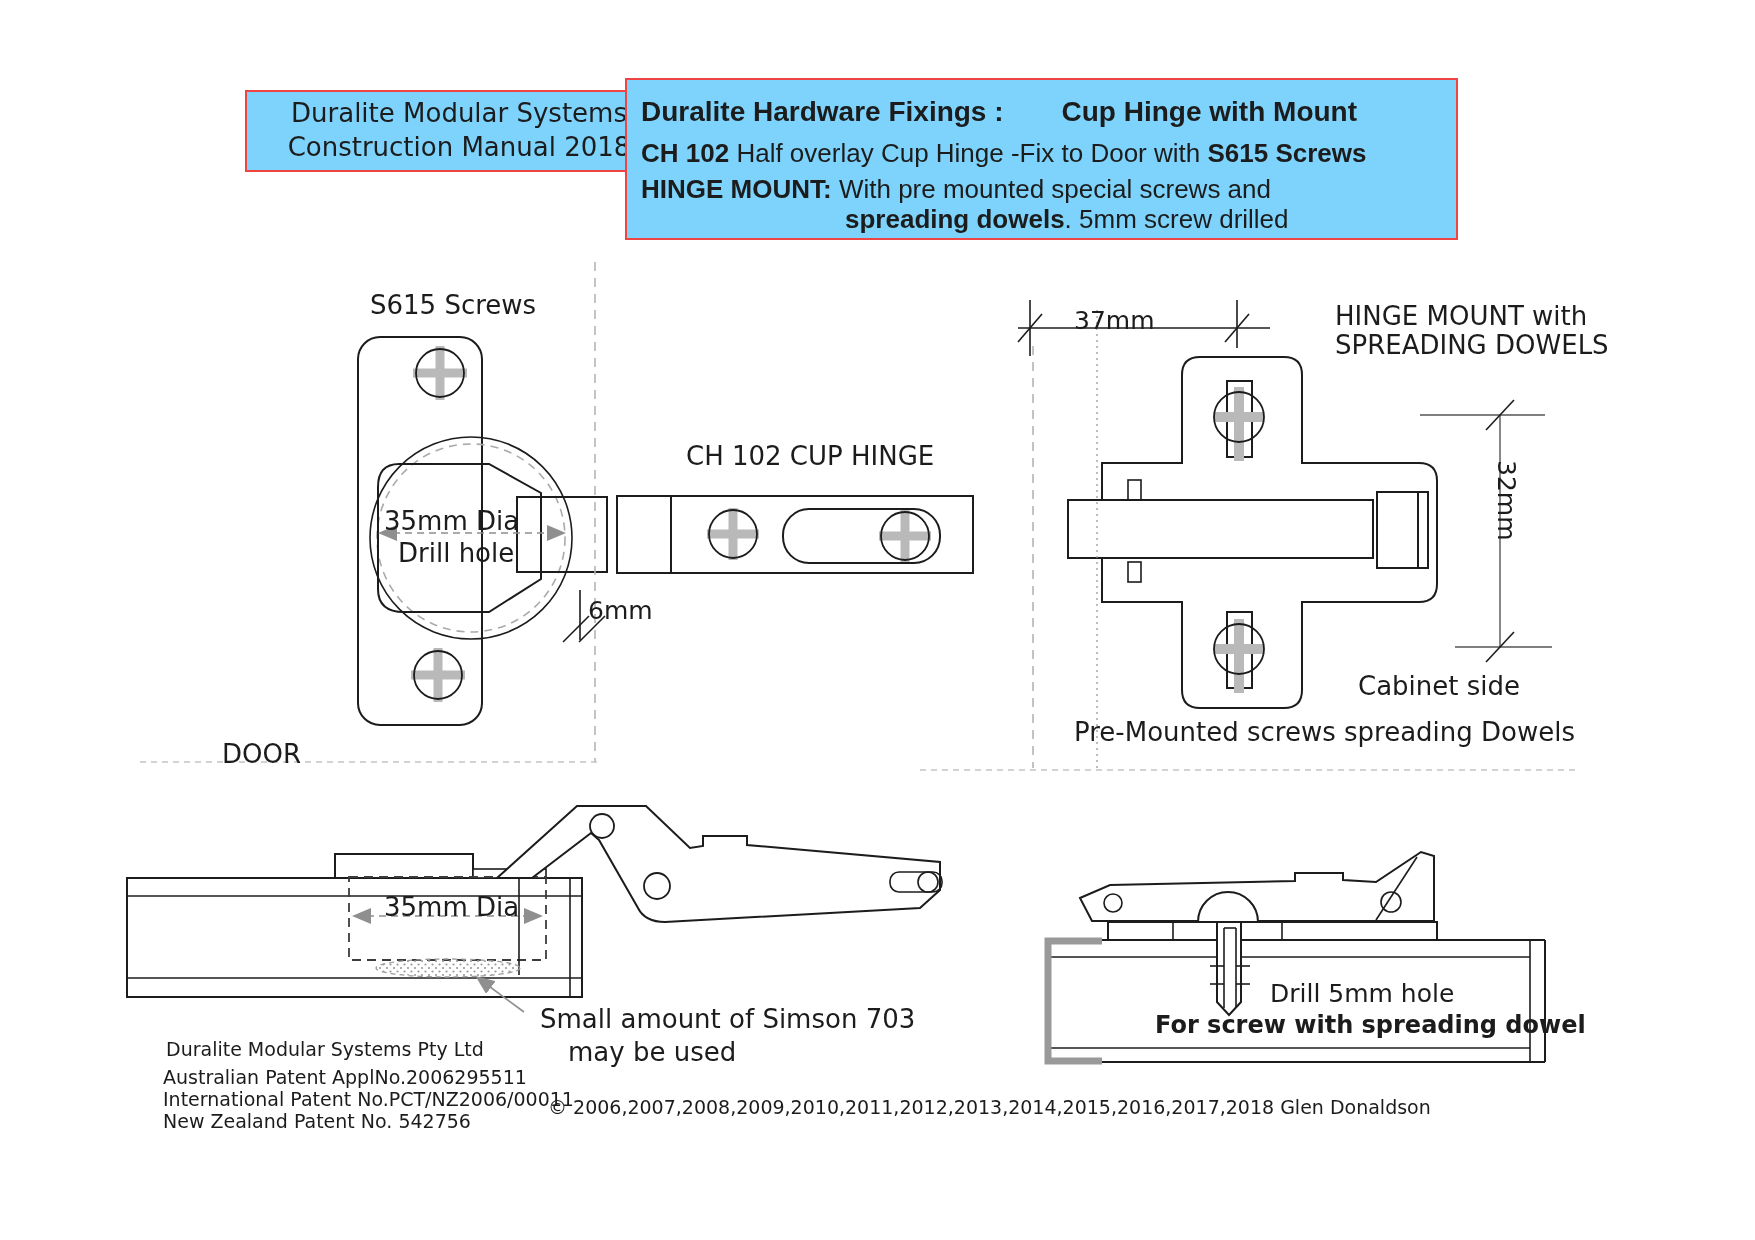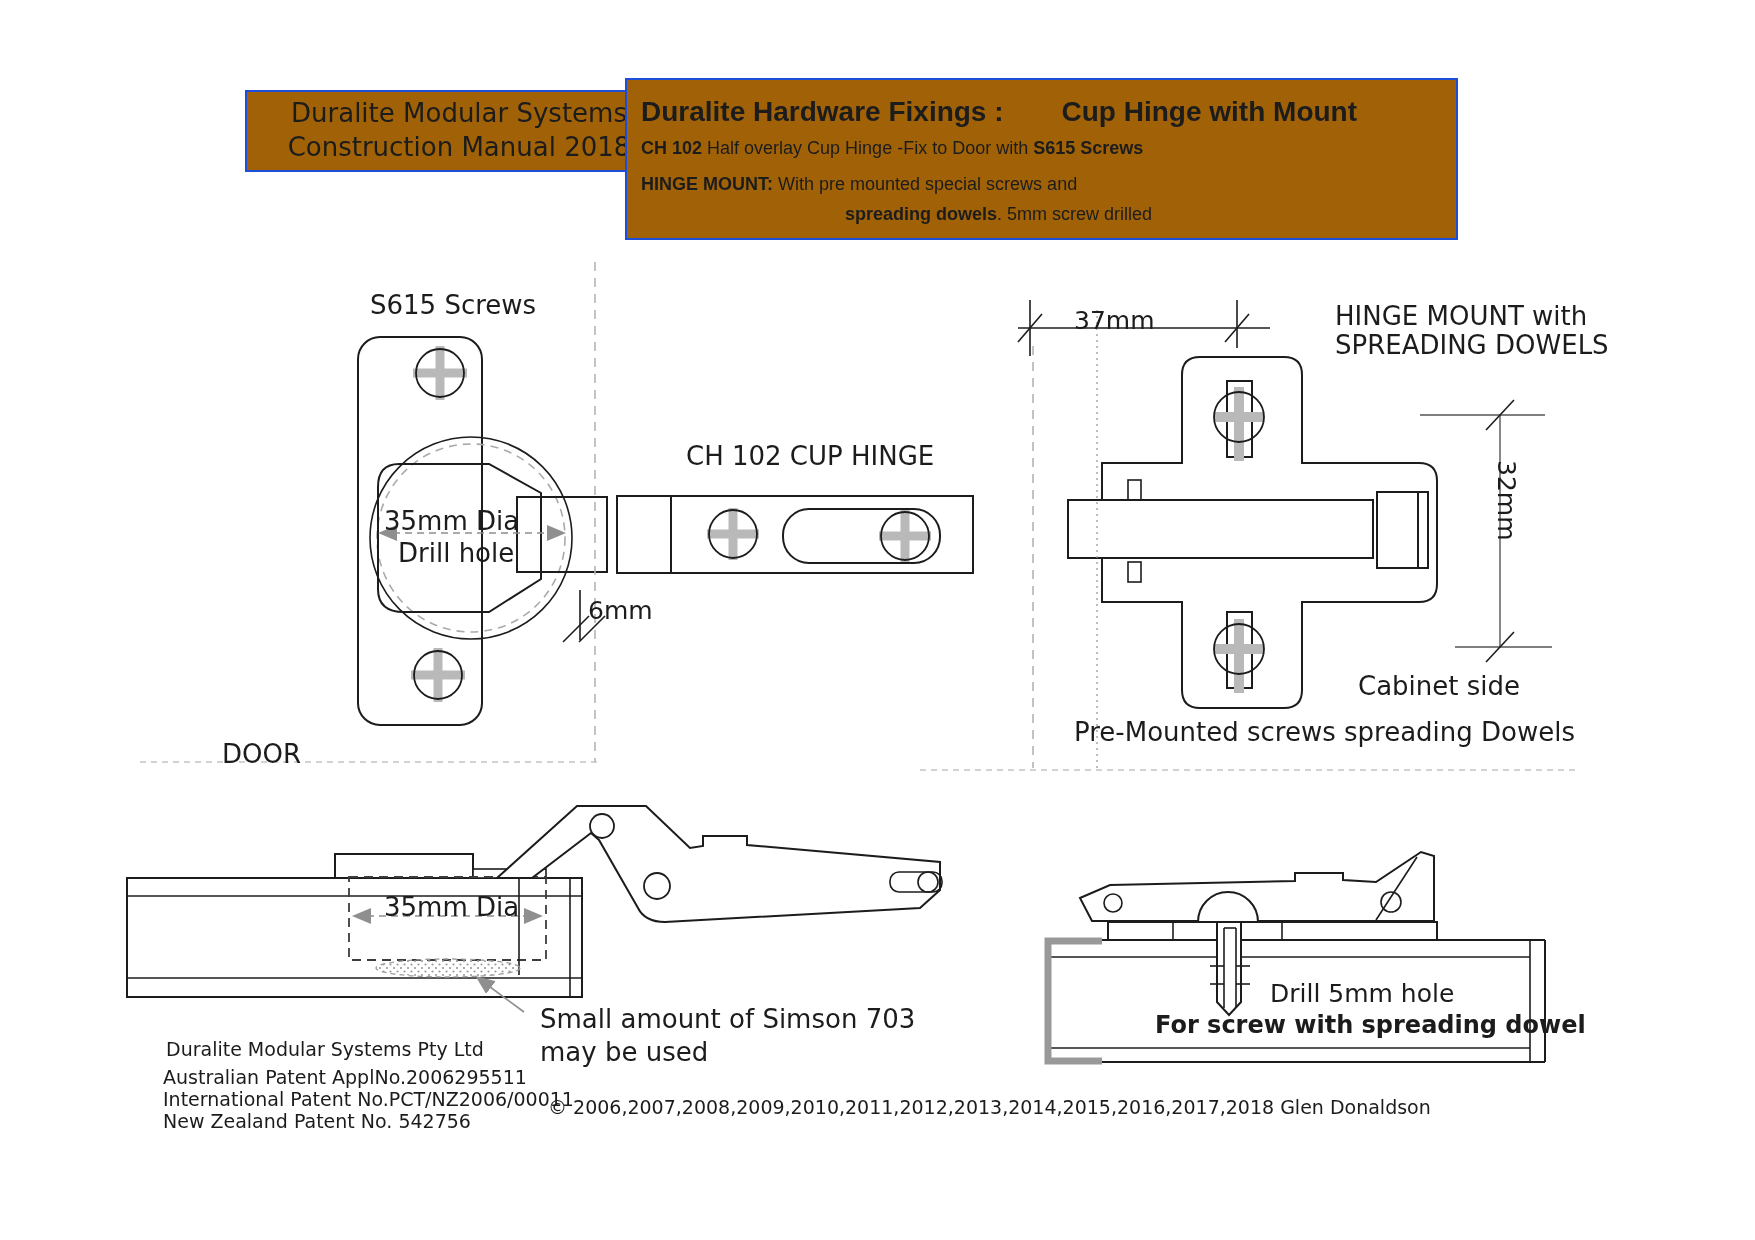--- a/index.html
+++ b/index.html
@@ -2,24 +2,24 @@
 <html><head>
 <meta charset="utf-8">
 <style>
   html,body{margin:0;padding:0;background:#888;}
   .canvas{
     position:relative; width:1755px; height:1240px; background:#ffffff;
     font-family:"DejaVu Sans", sans-serif; color:#1c1c1c; overflow:hidden;
   }
   .lbl{position:absolute; white-space:nowrap; font-size:26px; color:#1c1c1c;}
   .lbl.small{font-size:19px;}
-  .box{position:absolute; border:2px solid #1d4ed8; background:#a16207;}
+  .box{position:absolute; border:2px solid #ef4444; background:#7dd3fc;}
   #title-box{left:245px; top:90px; width:424px; height:74px; text-align:center; font-size:26px; line-height:34px; padding-top:4px;}
   #header-box{left:625px; top:78px; width:819px; height:158px;padding-left:10px;}
-  #header-box .hline{position:absolute; left:14px; white-space:nowrap; font-family:"Liberation Sans", sans-serif; font-size:18px;}
+  #header-box .hline{position:absolute; left:14px; white-space:nowrap; font-family:"Liberation Sans", sans-serif; font-size:26px;}
   .b{font-weight:bold;}
   svg{position:absolute; left:0; top:0;}
   .rot90{transform:rotate(90deg); transform-origin:0 0;}
 </style>
 </head>
 <body>
 
 <div class="canvas">
 
   <svg width="1755" height="1240" viewBox="0 0 1755 1240">
@@ -226,21 +226,21 @@
 
   <div class="lbl" style="left:1074px; top:296px; font-size:25px;margin-top:10px;">37mm</div>
   <div class="lbl" style="left:1335px; top:301px;">HINGE MOUNT with</div>
   <div class="lbl" style="left:1335px; top:330px;">SPREADING DOWELS</div>
   <div class="lbl rot90" style="left:1521px; top:460px; font-size:25px;">32mm</div>
   <div class="lbl" style="left:1358px; top:671px;">Cabinet side</div>
   <div class="lbl" style="left:1074px; top:717px;">Pre-Mounted screws spreading Dowels</div>
 
   <div class="lbl" style="left:384px; top:892px;">35mm Dia</div>
   <div class="lbl" style="left:540px; top:1004px;">Small amount of Simson 703</div>
-  <div class="lbl" style="left:540px; top:1037px;">may be used</div>
+  <div class="lbl" style="left:568px; top:1037px;">may be used</div>
 
   <div class="lbl" style="left:1270px; top:979px; font-size:25px;">Drill 5mm hole</div>
   <div class="lbl b" style="left:1155px; top:1011px; font-size:24px;">For screw with spreading dowel</div>
 
   <div class="lbl small" style="left:166px; top:1038px;">Duralite Modular Systems Pty Ltd</div>
   <div class="lbl small" style="left:163px; top:1066px;">Australian Patent ApplNo.2006295511</div>
   <div class="lbl small" style="left:163px; top:1088px;">International Patent No.PCT/NZ2006/00011</div>
   <div class="lbl small" style="left:163px; top:1110px;">New Zealand Patent No. 542756</div>
   <div class="lbl small" style="left:548px; top:1096px;">© 2006,2007,2008,2009,2010,2011,2012,2013,2014,2015,2016,2017,2018 Glen Donaldson</div>
 

